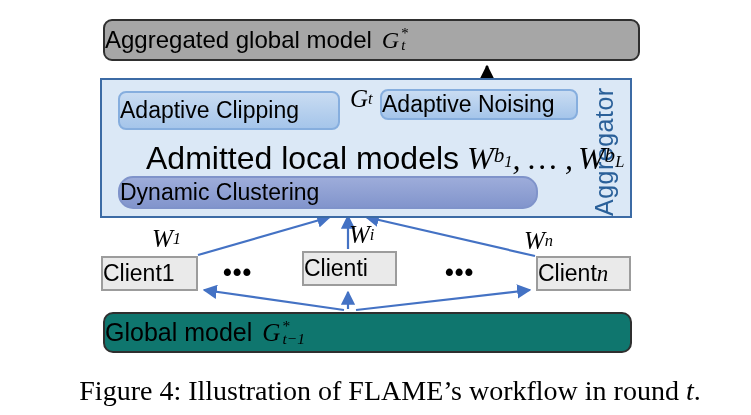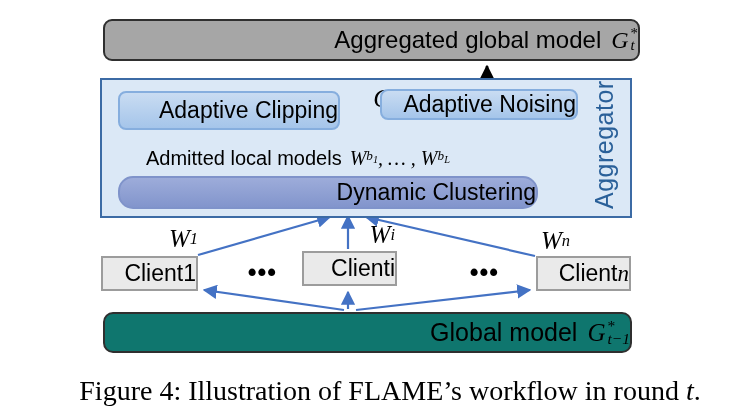--- a/index.html
+++ b/index.html
@@ -1,19 +1,19 @@
 <!DOCTYPE html>
 <html><head>
 <meta charset="utf-8">
 <style>
   html,body{margin:0;padding:0;background:#ffffff;}
   .stage{position:relative;width:751px;height:415px;background:#ffffff;
          font-family:"Liberation Sans",sans-serif;color:#000;overflow:hidden;}
   .box{position:absolute;box-sizing:border-box;display:flex;align-items:center;
-       justify-content:flex-end;white-space:nowrap;}
+       justify-content:flex-start;white-space:nowrap;}
   
   .top-box{left:103px;top:19px;width:537px;height:42px;background:#a6a6a6;
            border:2.5px solid #2f2f2f;border-radius:9px;font-size:24px;}
   
   .agg-box{left:100px;top:78px;width:532px;height:140px;background:#dbe8f6;
            border:2.5px solid #3c6ba5;}
   .inner-blue{background:linear-gradient(180deg,#c9dcf2 0%,#a5c5ea 100%);
               border:2px solid #86aede;border-radius:8px;font-size:23px;}
   .clip-box{left:118px;top:91px;width:222px;height:39px;}
   .noise-box{left:380px;top:89px;width:198px;height:31px;}
@@ -30,21 +30,21 @@
   sub.msub2{font-size:0.78em;vertical-align:-0.3em;line-height:0;
             font-family:"Liberation Serif",serif;}
   .stack{display:inline-flex;flex-direction:column;align-items:flex-start;
          line-height:0.78;font-size:0.62em;vertical-align:-0.55em;
          margin-left:2px;font-family:"Liberation Serif",serif;}
   .st-sup{font-style:normal;}
   .st-sub{font-style:italic;}
   .gap{display:inline-block;width:10px;}
   
   .gt-label{left:350px;top:84px;width:46px;height:30px;font-size:25px;}
-  .admitted{left:146px;top:141px;height:34px;font-size:20px;justify-content:space-between;}
+  .admitted{left:146px;top:141px;height:34px;font-size:32px;justify-content:space-between;}
   .wlbl{width:46px;height:28px;font-size:25px;}
   .w1{left:152px;top:225px;} .wi{left:349px;top:221px;} .wn{left:524px;top:227px;}
   
   .client{background:#eaeaea;border:2px solid #9c9c9c;font-size:23px;height:35px;}
   .client1{left:101px;top:256px;width:97px;}
   .clienti{left:302px;top:251px;width:95px;}
   .clientn{left:536px;top:256px;width:95px;}
   .dots{font-size:25px;font-weight:bold;letter-spacing:1px;width:54px;height:30px;}
   .dots-left{left:223px;top:257px;} .dots-right{left:445px;top:257px;}
   

